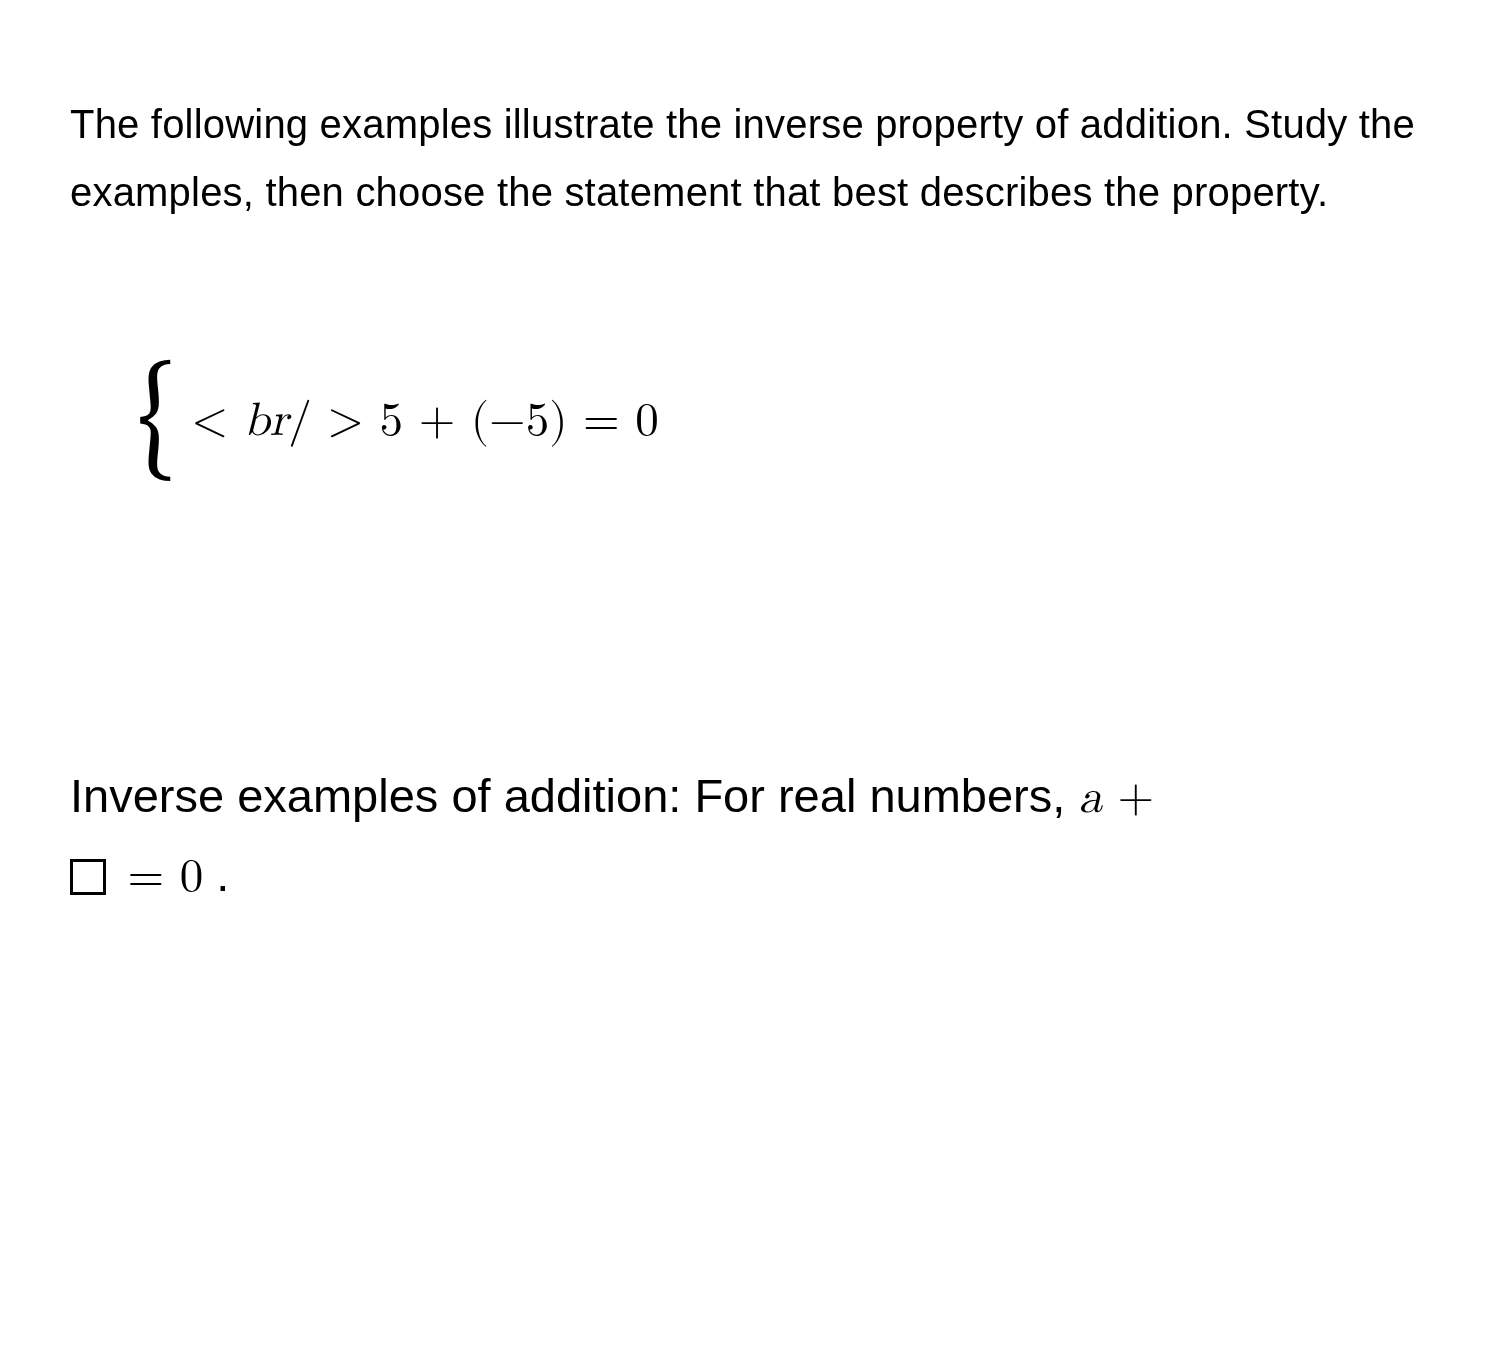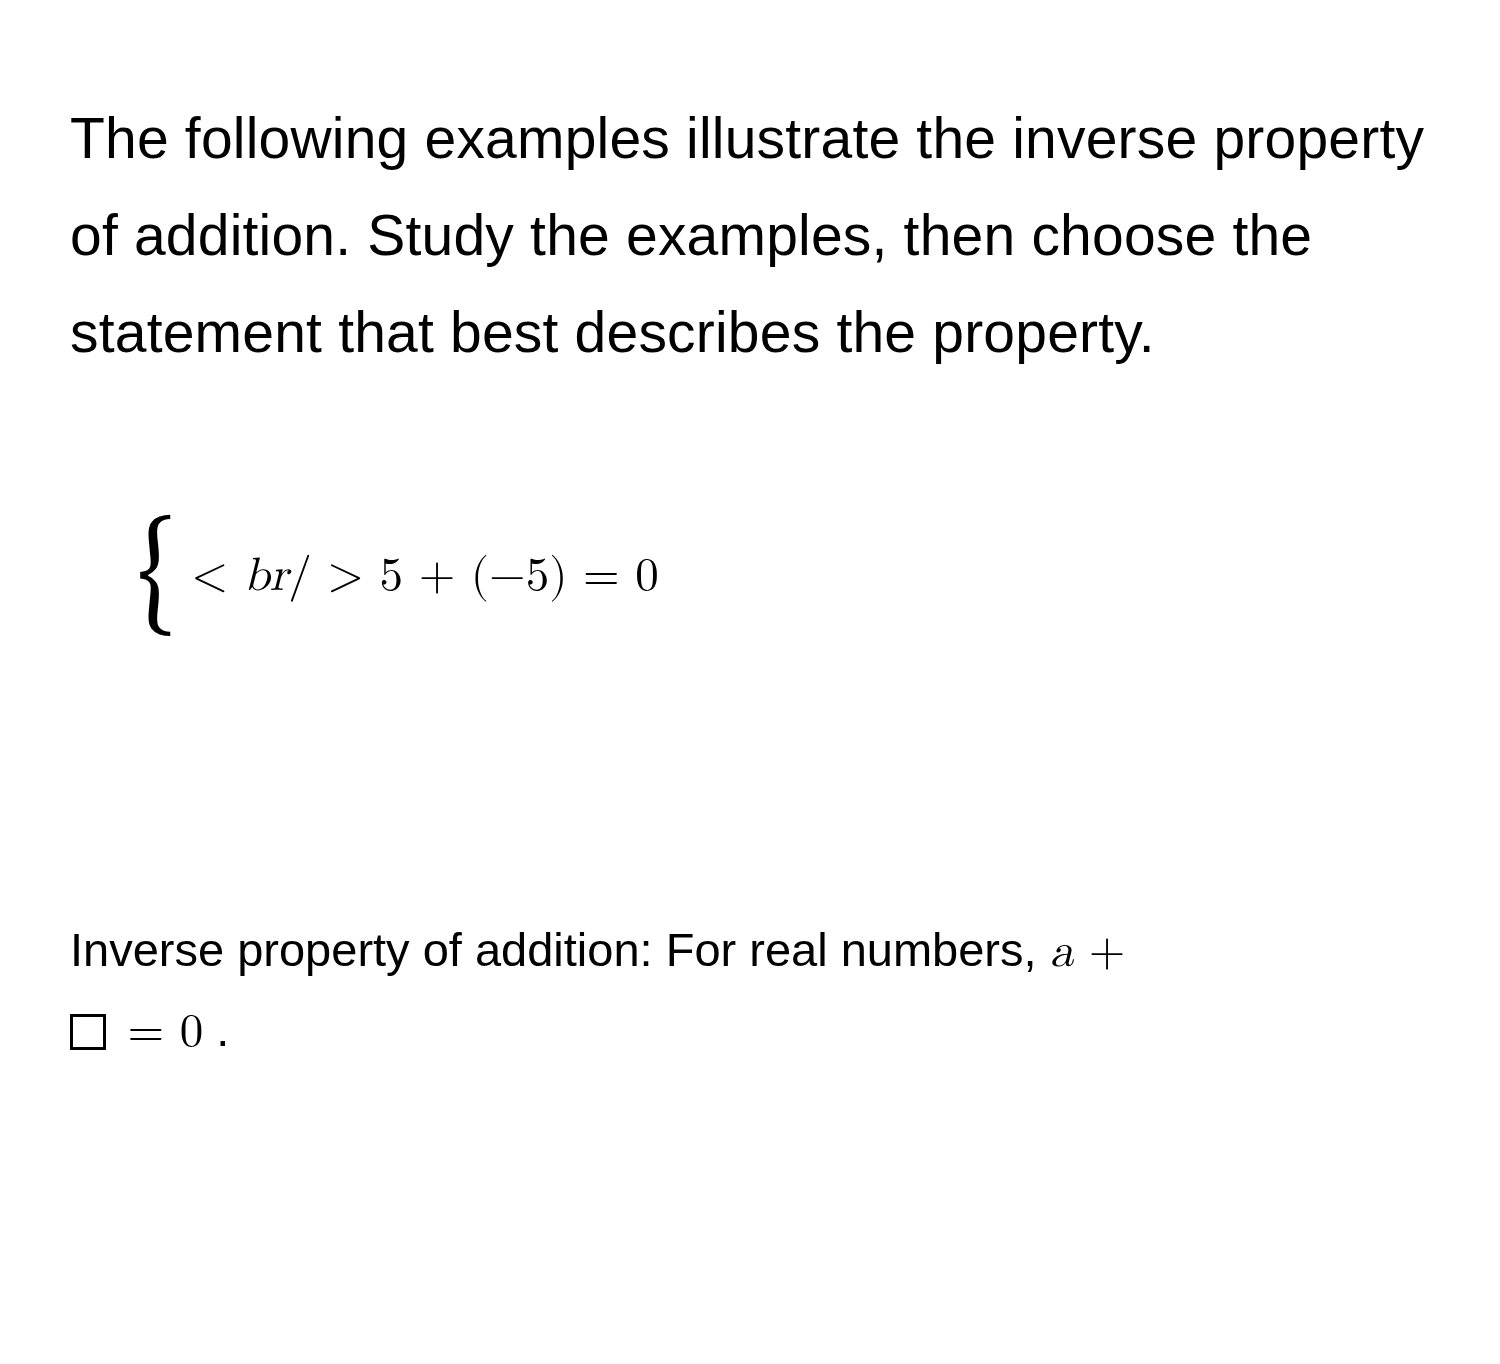--- a/index.html
+++ b/index.html
@@ -9,21 +9,21 @@
     }
     body {
       width: 1500px;
       height: 1364px;
       background: #ffffff;
       font-family: Arial, Helvetica, sans-serif;
       color: #000000;
       padding: 90px 70px;
     }
     .paragraph {
-      font-size: 57px;
+      font-size: 40px;
       line-height: 1.7;
       margin-bottom: 140px;
       letter-spacing: 0.2px;
     }
     .math-block {
       font-family: "Latin Modern Math", "Cambria Math", "STIX Two Math", Georgia, serif;
       font-size: 47px;
       margin-left: 65px;
       margin-bottom: 280px;
       display: flex;
@@ -79,15 +79,15 @@
 <div class="math-block">
   <span class="brace">{</span>
   <div class="eq-lines">
     <div class="eq-line">
       <span>&lt; </span><span class="it">br</span><span>/ &gt; 5 + (−5) = 0</span>
     </div>
   </div>
 </div>
 
 <div class="answer-line">
-  <span class="ans-label">Inverse property of addition: For real numbers, </span><span class="math-inline">a</span><span class="math-inline-rm"> +</span><br>
+  <span class="ans-label">Inverse examples of addition: For real numbers, </span><span class="math-inline">a</span><span class="math-inline-rm"> +</span><br>
   <span class="box"></span><span class="math-inline-rm"> = 0</span><span class="ans-label"> .</span>
 </div>
 
 </body></html>

